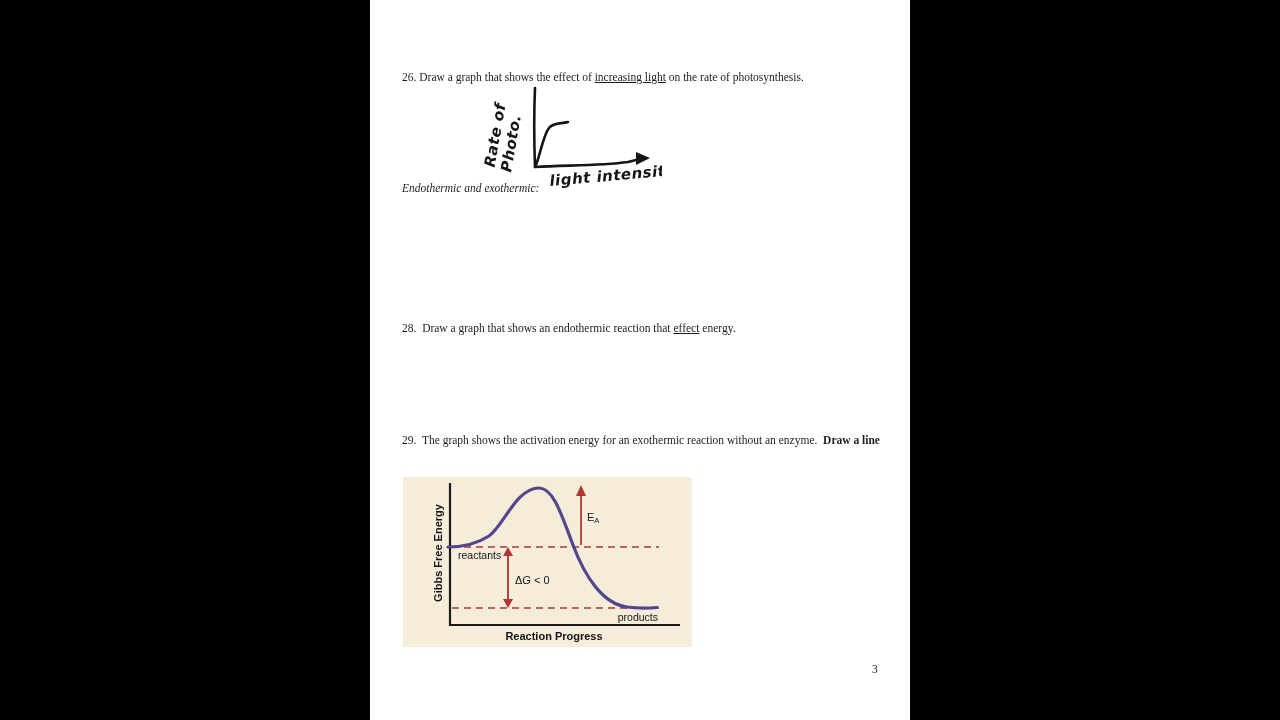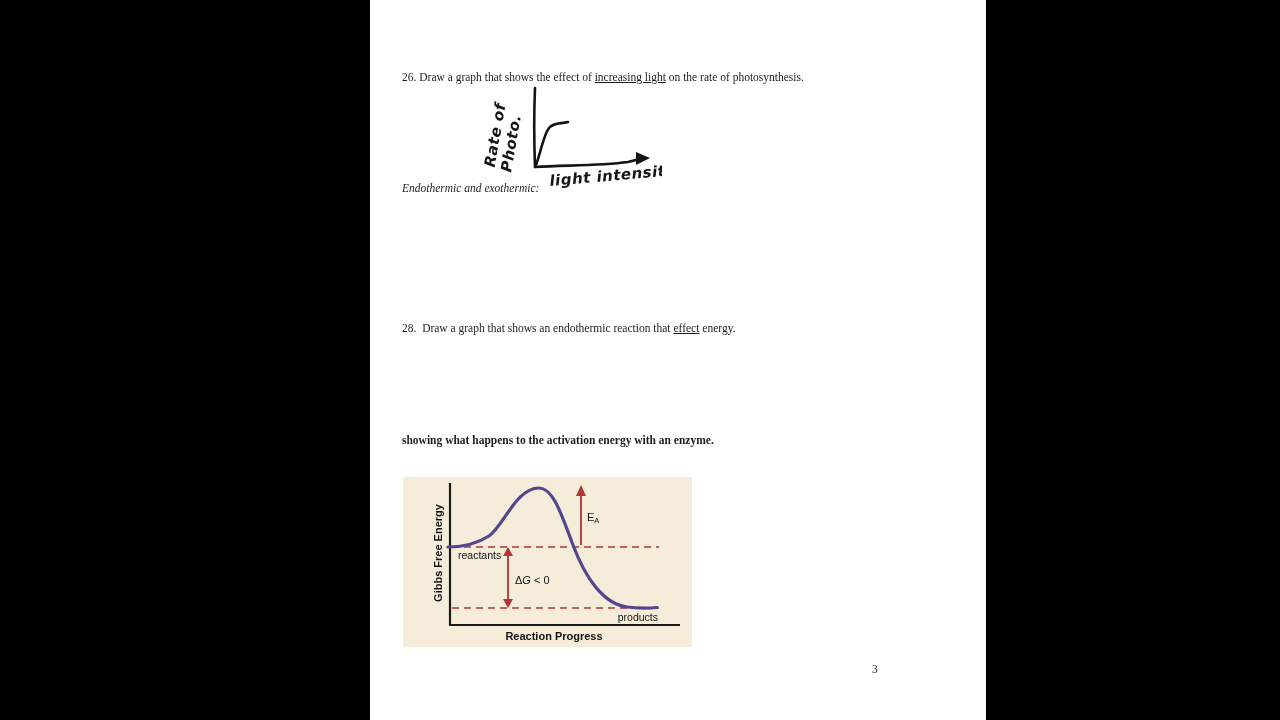--- a/index.html
+++ b/index.html
@@ -1,19 +1,19 @@
 <!DOCTYPE html>
 <html><head>
 <meta charset="utf-8">
 <style>
   * { margin:0; padding:0; box-sizing:border-box; }
   html,body { width:1280px; height:720px; background:#000; overflow:hidden; }
   body { position:relative; font-family:"Liberation Serif", serif; }
   .page {
-    position:absolute; left:370px; top:0; width:616px; height:720px;
+    position:absolute; left:370px; top:0; width:540px; height:720px;
     background:#ffffff; color:#1c1c1c;
   }
   .q {
     position:absolute; font-size:11.5px; line-height:14px; white-space:nowrap;
     color:#1c1c1c;
   }
   .u { text-decoration:underline; }
   .b { font-weight:bold; }
   .heading { position:absolute; font-style:italic; font-size:11.5px;text-align:center; }
   .pagenum { position:absolute; font-size:11.5px; }
@@ -45,21 +45,23 @@
   </svg>
 
   <p class="heading" style="left:32px; top:182px;">Endothermic and exothermic:</p>
 
 
   <p class="q" style="left:32px; top:321px;">
     <span>28.&nbsp; Draw a graph that shows an endothermic reaction that </span><span class="u">effect</span><span> energy.</span>
   </p>
 
   <div class="q" style="left:32px; top:433px;">
-    <div class="b">showing what happens to the activation energy with an enzyme.</div>
+    <div>
+      <span>29.&nbsp; The graph shows the activation energy for an exothermic reaction without an enzyme.&nbsp; </span><span class="b">Draw a line</span>
+    </div>
   </div>
 
   <svg class="chartbox" width="289" height="170" viewBox="0 0 289 170">
     <rect x="0" y="0" width="289" height="170" fill="#f5edda"></rect>
 
     <line x1="47" y1="6" x2="47" y2="148" stroke="#1a1a1a" stroke-width="2.2"></line>
     <line x1="46" y1="148" x2="277" y2="148" stroke="#1a1a1a" stroke-width="2.2"></line>
 
     <line x1="49" y1="70" x2="256" y2="70" stroke="#b03535" stroke-width="1.6" stroke-dasharray="7 5"></line>
     <line x1="49" y1="131" x2="256" y2="131" stroke="#b03535" stroke-width="1.6" stroke-dasharray="7 5"></line>

